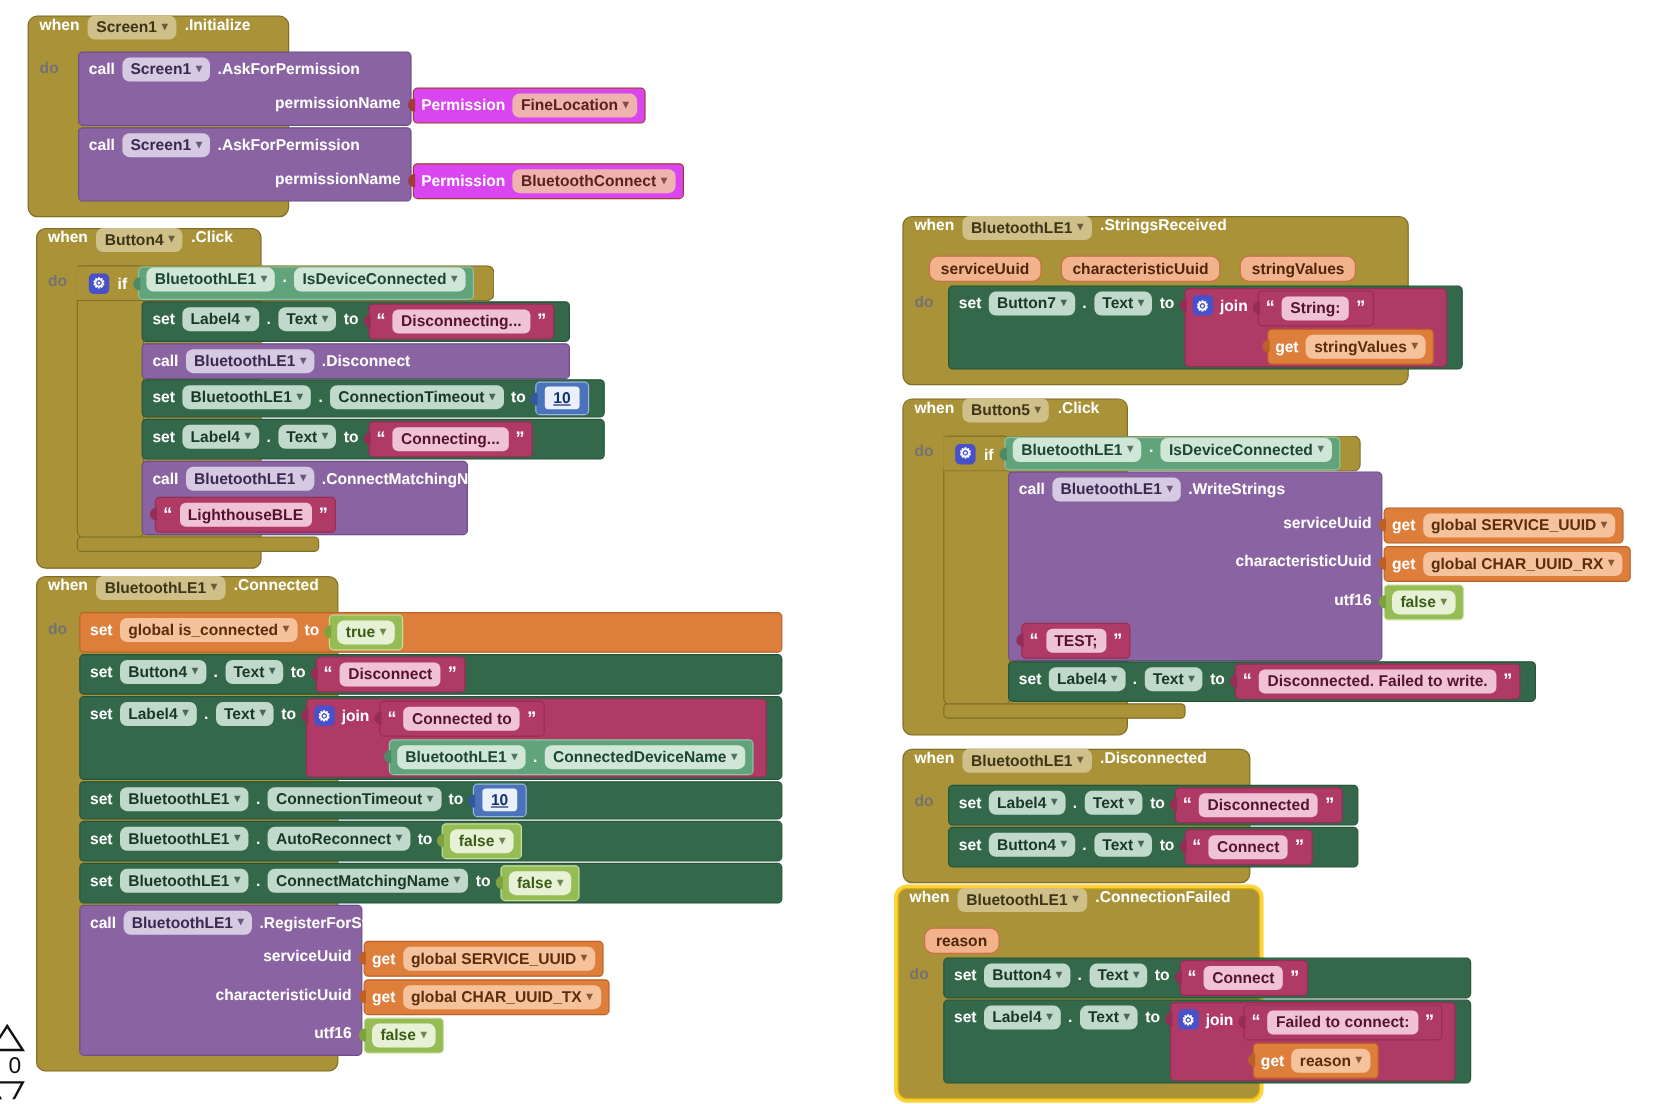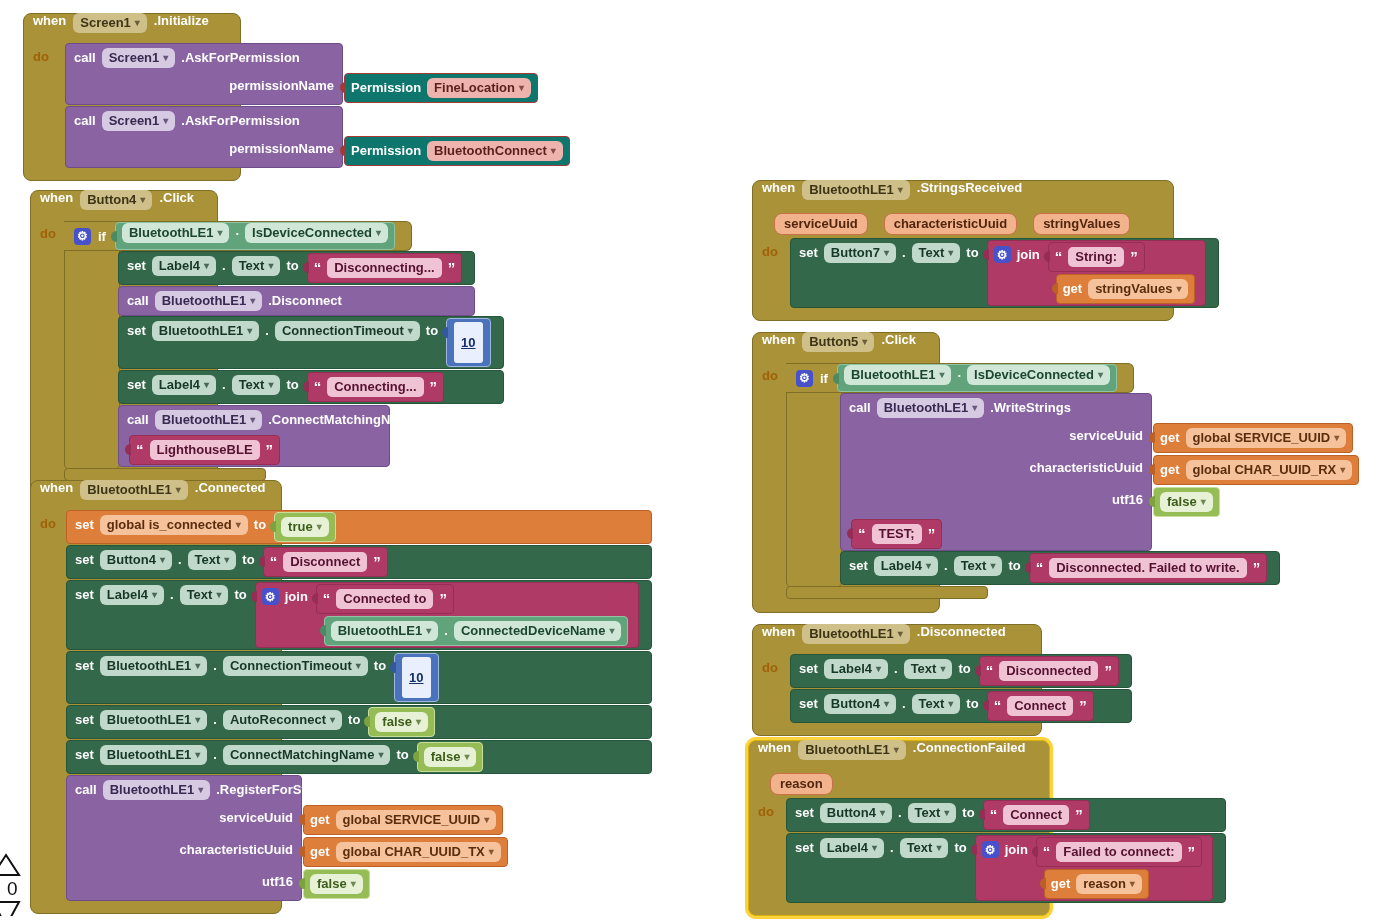--- a/index.html
+++ b/index.html
@@ -7,21 +7,21 @@
           font-family:"Liberation Sans",sans-serif;font-size:13px;font-weight:600;
           -webkit-font-smoothing:antialiased;white-space:nowrap;}
   
   .evt{position:absolute;color:#fff;--chip-bg:#cfc08a;--chip-fg:#3e3517;}
   .evt-bg{position:absolute;left:0;top:0;bottom:0;background:#a99238;border:1px solid #7f6e26;border-radius:8px;}
   .evt-bg.sel{box-shadow:0 0 0 3px #fed23a;border-color:#d8b10a;}
   .evt-c{position:relative;padding-bottom:13px;}
   .hrow{display:flex;align-items:flex-start;gap:7px;height:30px;padding:0 10px;}
   .prow{display:flex;align-items:center;gap:16px;height:28px;padding-left:22px;}
   .sec{display:flex;align-items:flex-start;}
-  .seclabel{box-sizing:border-box;line-height:28px;color:#a16207;flex:none;padding-left:10px;}
+  .seclabel{box-sizing:border-box;line-height:28px;color:#737373;flex:none;padding-left:10px;}
   .stmts{display:flex;flex-direction:column;gap:1px;}
   
   .ifwrap{position:relative;margin:1px 0;--chip-bg:#cfc08a;--chip-fg:#3e3517;}
   .ifstrip{position:absolute;left:0;top:0;bottom:11px;background:#a99238;border:1px solid #7f6e26;border-radius:6px;}
   .ifhead{position:relative;display:inline-flex;align-items:center;gap:7px;height:28px;background:#a99238;
           border:1px solid #7f6e26;border-left:none;border-radius:0 6px 6px 0;padding:0 12px 0 10px;}
   .ifbar{position:relative;height:11px;background:#a99238;border:1px solid #7f6e26;border-radius:4px;margin-top:1px;}
   .ifwrap .seclabel{text-align:right;padding-right:9px;padding-left:0;}
   
   .sb{position:relative;display:flex;border-radius:4px;padding:0 8px;box-sizing:border-box;border:1px solid transparent;}
@@ -34,31 +34,31 @@
   .vb .row{min-height:26px;}
   .argcell{flex:none;text-align:right;line-height:28px;box-sizing:border-box;padding-right:2px;}
   .lbl{line-height:28px;color:#fff;}
   .hrow .lbl,.ifhead .lbl,.prow .lbl{line-height:normal;}
   .q{line-height:27px;font-size:15px;color:#fff;}
   .chip{display:inline-flex;align-items:center;gap:4px;background:var(--chip-bg);color:var(--chip-fg);
         border-radius:6px;padding:1px 7px;margin:4px 0;line-height:18px;}
   .hrow .chip,.ifhead .chip{margin:0;}
   .ar{font-size:10px;opacity:.7;}
   .tchip{background:#f0c3d4;color:#551230;border-radius:5px;padding:1px 7px;margin:4px 0;line-height:18px;}
-  .field{background:#e9effc;color:#13306b;border-radius:3px;padding:11px 7px;margin:3px 1px;line-height:19px;font-weight:700;text-decoration:underline;}
+  .field{background:#e9effc;color:#13306b;border-radius:3px;padding:0 7px;margin:3px 1px;line-height:19px;font-weight:700;text-decoration:underline;}
   .gear{flex:none;width:17px;height:17px;background:#4751c9;border-radius:4px;color:#fff;display:inline-flex;
         align-items:center;justify-content:center;font-size:12px;margin:5px 0;}
   .ifhead .gear{margin:0;}
   .param{background:#f2b38c;border:1.5px solid #c9704a;color:#50250e;border-radius:8px;padding:2px 9px;line-height:16px;}
   
   .purple {background:#8a63a3;border-color:#6d4e88;--chip-bg:#d6c9e2;--chip-fg:#3a2950;--bd:#6d4e88;}
   .dkgreen{background:#33684a;border-color:#27553a;--chip-bg:#c1d9cb;--chip-fg:#173826;--bd:#27553a;}
   .green  {background:#61a47c;border-color:#8fc4a4;--chip-bg:#d0e7d8;--chip-fg:#1d4631;--bd:#4c8a64;}
   .crimson{background:#b03a66;border-color:#952e54;--chip-bg:#eebdd0;--chip-fg:#5c1634;--bd:#952e54;}
-  .helper {background:#0f766e;border-color:#a23b35;--chip-bg:#efb3ad;--chip-fg:#5a1f1c;--bd:#a23b35;}
+  .helper {background:#d946ef;border-color:#a23b35;--chip-bg:#efb3ad;--chip-fg:#5a1f1c;--bd:#a23b35;}
   .orange {background:#de7e3b;border-color:#bb6127;--chip-bg:#f6c29c;--chip-fg:#5a2d0d;--bd:#bb6127;}
   .logic  {background:#96bd55;border-color:#c9de9b;--chip-bg:#e6f1d6;--chip-fg:#3c5c17;--bd:#7da23e;}
   .math   {background:#4a73bb;border-color:#9fb4e0;--bd:#35589a;}
   
   .indicator{position:absolute;left:-9px;top:853px;color:#111;}
   .indicator svg{display:block;}
   .warn-count{font-size:19px;font-weight:400;color:#111;margin:1px 0 0 16px;line-height:22px;}
 </style>
 </head>
 <body>

